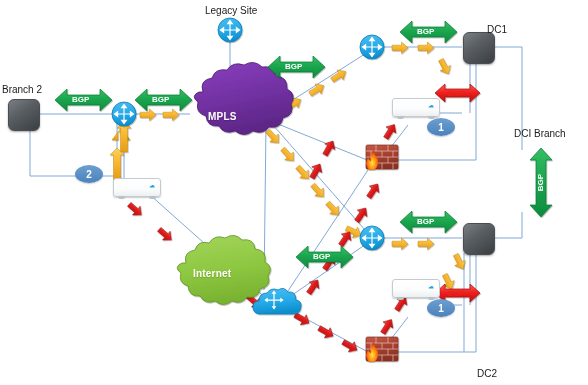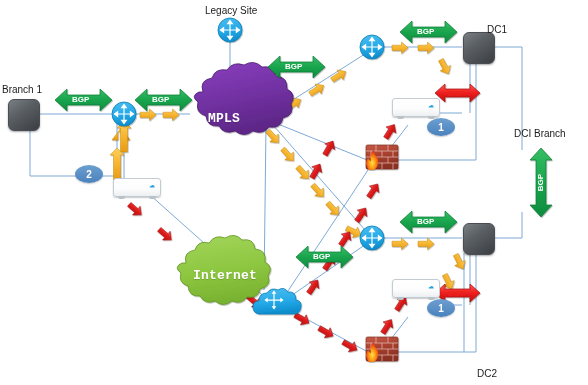--- a/index.html
+++ b/index.html
@@ -19,22 +19,22 @@
         border:1px solid #c3ccd2;box-shadow:0 1px 1.5px rgba(0,0,0,.22);position:relative;}
   .appl:before,.appl:after{content:"";position:absolute;bottom:-2.5px;width:7px;height:3px;
         background:#b9c2c8;border-radius:0 0 2px 2px;}
   .appl:before{left:4px;} .appl:after{right:4px;}
   .appl .dot{position:absolute;right:5px;top:4.5px;width:6px;height:6px;}
   
   .badge{width:28px;height:18px;border-radius:50%;
       background:linear-gradient(#6d9fd0 0%,#4a82bd 100%);
       color:#fff;font-size:10px;font-weight:bold;display:flex;align-items:center;
       justify-content:center;box-shadow:0 1px 1.5px rgba(0,0,0,.22);}
-  .cloud-txt{position:absolute;color:#ffffff;font-size:13px;font-weight:bold;
-      text-shadow:0 1px 1px rgba(0,0,0,.18);letter-spacing:.2px;font-family:Liberation Mono, monospace;}
+  .cloud-txt{position:absolute;color:#ffffff;font-size:10px;font-weight:bold;
+      text-shadow:0 1px 1px rgba(0,0,0,.18);letter-spacing:.2px;}
   .bgp-txt{position:absolute;font-size:8px;font-weight:bold;}
   .bgp-g{color:#ffffff;}
   .bgp-r{color:#e8221b;}
   .bgp-v{color:#ffffff;font-size:8px;font-weight:bold;
       transform:rotate(-90deg);transform-origin:center;}
 </style>
 </head>
 <body>
 
 <div id="stage">
@@ -379,21 +379,21 @@
           <path d="M5,5 L2.5,2.5"></path>
         <path d="M5,-5 L2.5,-2.5"></path>
           <path d="M-5,5 L-2.5,2.5"></path>
       </g>
     </g>
   </svg>
 
   <div class="node" style="left:8px;top:99px;">
     <div class="sw"></div>
   </div>
-  <div class="lbl lbl-sm" style="left:2px;top:84px;">Branch 1</div>
+  <div class="lbl lbl-sm" style="left:2px;top:84px;">Branch 2</div>
 
   <div class="lbl lbl-sm" style="left:205px;top:5px;">Legacy Site</div>
   <div class="node" style="left:218px;top:18px;width:24px;height:24px;"></div>
 
   <div class="cloud-txt" style="left:208px;top:111px;">MPLS</div>
   <div class="node" style="left:192px;top:80px;width:82px;height:68px;"></div>
 
   <div class="cloud-txt" style="left:193px;top:268px;">Internet</div>
   <div class="node" style="left:176px;top:250px;width:80px;height:66px;"></div>
   <div class="node" style="left:254px;top:288px;width:42px;height:28px;"></div>

